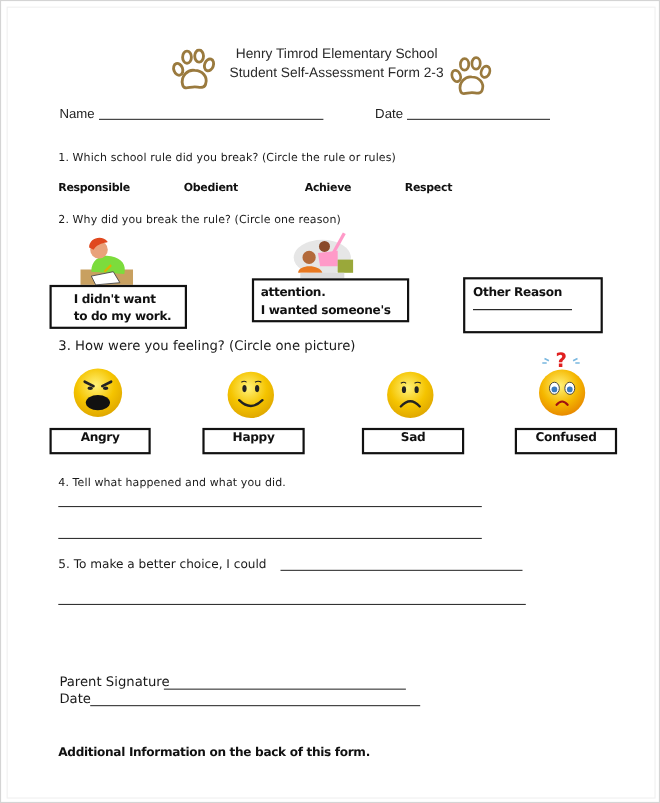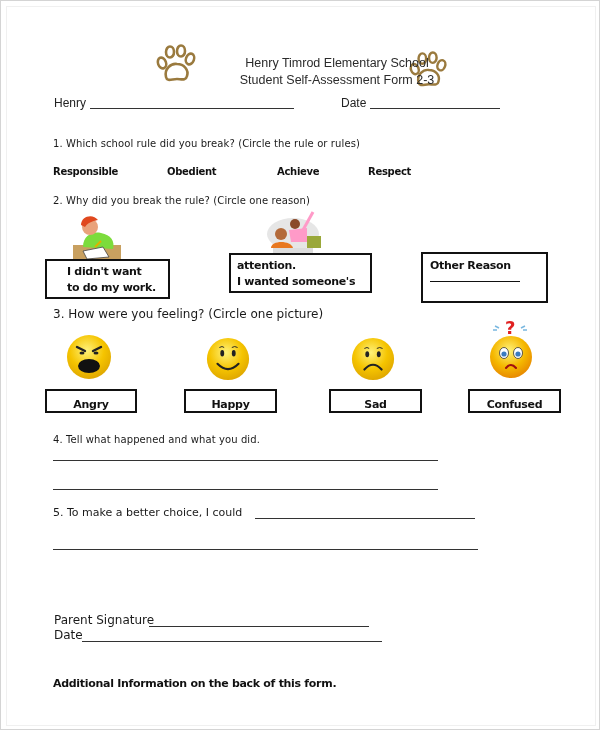--- a/index.html
+++ b/index.html
@@ -15,21 +15,21 @@
     .abs { position: absolute; }
     .hand { font-family: "DejaVu Sans", sans-serif; color: #1a1a1a; }
     .serif-title { font-family: "Liberation Sans", sans-serif; color: #2b2b2b; font-size: 12.5px; text-align: center; line-height: 17px; }
     .q { font-size: 10px; letter-spacing: 0.1px; white-space: nowrap; }
     .bold-word { font-family: "DejaVu Sans", sans-serif; font-weight: bold; font-size: 10px; color: #111; white-space: nowrap; letter-spacing: -0.3px; }
     .line { border-bottom: 1px solid #333; height: 0; }
     .box {
       position: absolute; border: 2px solid #111; background: #fff; box-sizing: border-box;
     }
     .box-text { font-family: "DejaVu Sans", sans-serif; font-weight: bold; font-size: 11px; color: #111; line-height: 16px; letter-spacing: -0.3px; }
-    .label-box { position: absolute; border: 2px solid #111; box-sizing: border-box; height: 24px; display: flex; align-items: flex-end; justify-content: center; background: #fff; }
+    .label-box { position: absolute; border: 2px solid #111; box-sizing: border-box; height: 24px; display: flex; align-items: flex-start; justify-content: center; background: #fff; }
     .label-box span { font-family: "DejaVu Sans", sans-serif; font-weight: bold; font-size: 11px; color: #111; letter-spacing: -0.3px; }
     .field-label { font-family: "Liberation Sans", sans-serif; font-size: 12px; color: #222; white-space: nowrap; }
   </style>
 </head>
 <body>
 
 <div class="page">
   <div class="inner-border"></div>
 
   <svg class="abs" style="left:155px;top:43px;" width="42" height="40" viewBox="0 0 42 40">
@@ -44,26 +44,26 @@
   <svg class="abs" style="left:408px;top:50px;" width="40" height="38" viewBox="0 0 42 40">
     <g fill="#fff" stroke="#9a7a3e" stroke-width="2.6">
       <ellipse cx="6" cy="19" rx="4" ry="5.5" transform="rotate(-20 6 19)"></ellipse>
       <ellipse cx="14" cy="8" rx="4" ry="5.5"></ellipse>
       <ellipse cx="25" cy="7" rx="4" ry="5.5"></ellipse>
       <ellipse cx="34" cy="15" rx="4" ry="5.5" transform="rotate(20 34 15)"></ellipse>
       <path d="M10 33 C8 25 15 19 21 20 C28 20 33 26 31 32 C30 37 25 35 21 35 C16 35 11 38 10 33 Z"></path>
     </g>
   </svg>
 
-  <div class="abs serif-title" style="left:200px;top:54px;width:210px;margin-left:31px;">
+  <div class="abs serif-title" style="left:200px;top:40px;width:210px;">
     <div>Henry Timrod Elementary School</div>
     <div>Student Self-Assessment Form 2-3</div>
   </div>
 
-  <span class="abs field-label" style="left:53px;top:95px;">Henry</span>
+  <span class="abs field-label" style="left:53px;top:95px;">Name</span>
   <div class="abs line" style="left:89px;top:107px;width:204px;"></div>
   <span class="abs field-label" style="left:340px;top:95px;">Date</span>
   <div class="abs line" style="left:369px;top:107px;width:130px;"></div>
 
   <div class="abs hand q" style="left:52px;top:137px;">1.  Which school rule did you break?  (Circle the rule or rules)</div>
   <span class="abs bold-word" style="left:52px;top:165px;">Responsible</span>
   <span class="abs bold-word" style="left:166px;top:165px;text-align:center;">Obedient</span>
   <span class="abs bold-word" style="left:276px;top:165px;">Achieve</span>
   <span class="abs bold-word" style="left:367px;top:165px;">Respect</span>
 

